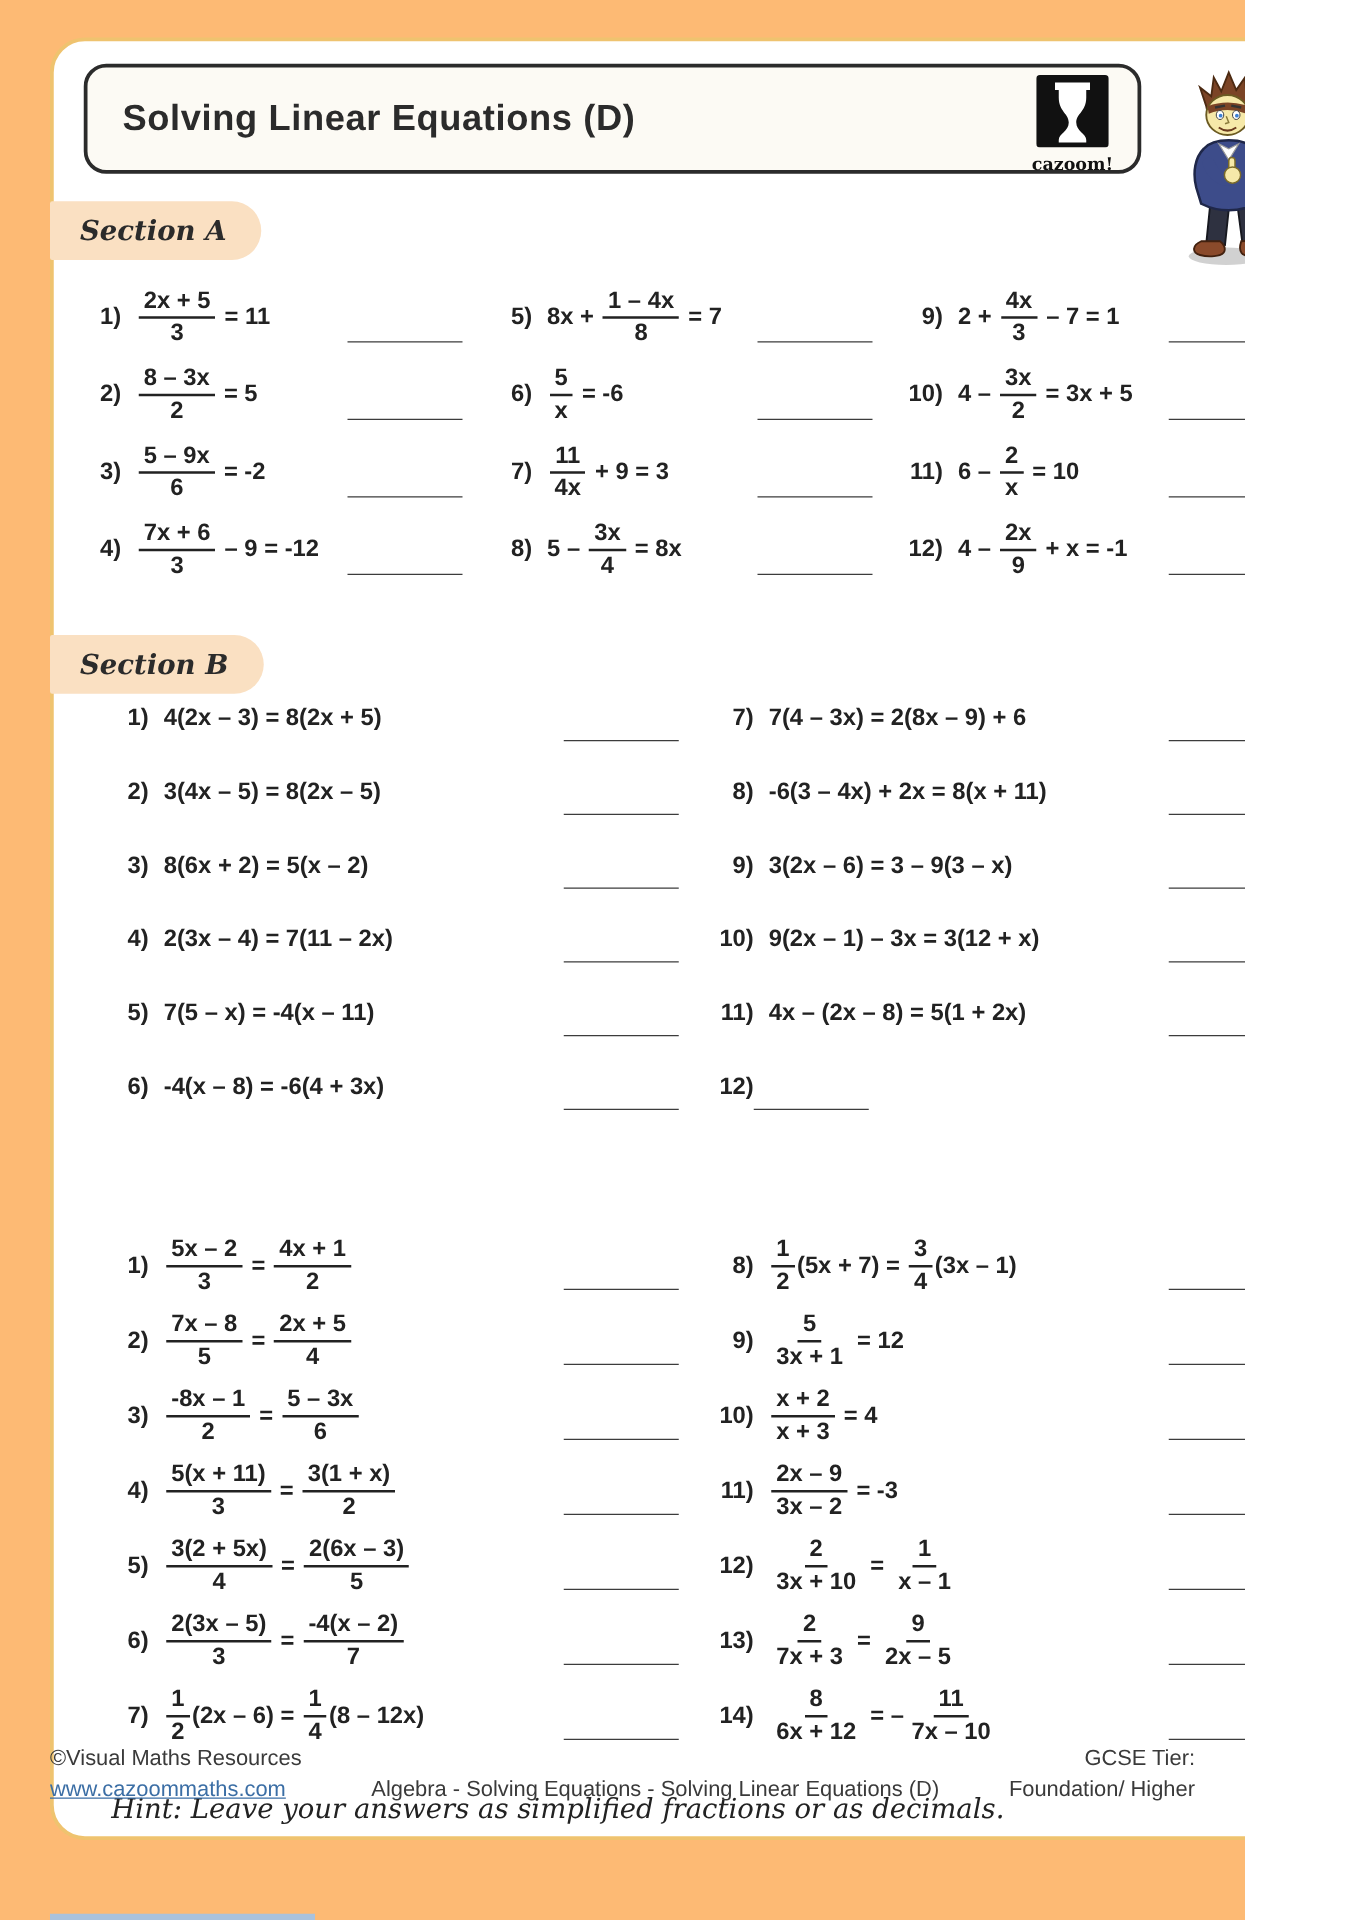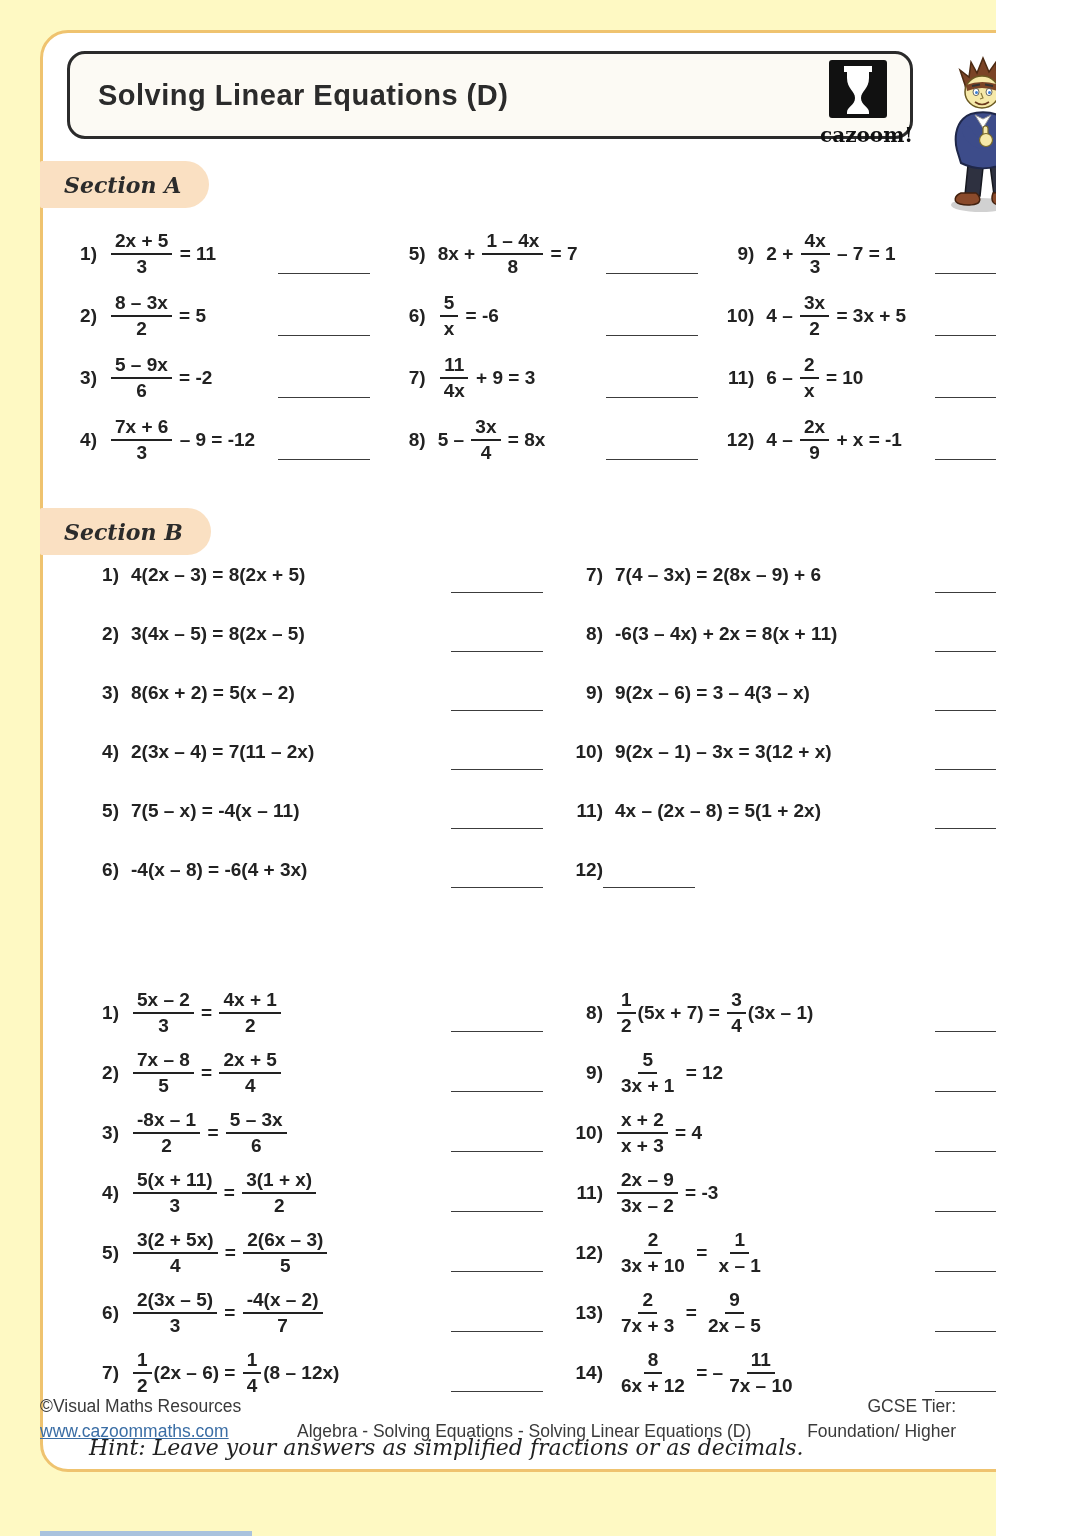--- a/index.html
+++ b/index.html
@@ -1,26 +1,26 @@
 <!DOCTYPE html>
 <html><head>
 <meta charset="utf-8">
 <style>
   html,body{margin:0;padding:0;background:#ffffff;}
-  .page{position:relative;width:996px;height:1536px;background:#fef9c3;overflow:hidden;
+  .page{position:relative;width:996px;height:1536px;background:#fdba74;overflow:hidden;
         font-family:"Liberation Sans",sans-serif;color:#222;}
   .sheet{position:absolute;left:40px;top:30px;width:1004px;height:1442px;
          border:3px solid #EFC36F;border-radius:28px;background:#fff;box-sizing:border-box;}
   
   .header-box{position:absolute;left:24px;top:18px;width:846px;height:88px;box-sizing:border-box;
               border:3px solid #2b2b2b;border-radius:18px;background:#fcfaf4;
               display:flex;align-items:center;}
   .title{margin:0 0 0 28px;font-size:29px;font-weight:bold;color:#2b2b2b;letter-spacing:.5px;}
   .logo{position:absolute;right:14px;top:6px;width:76px;text-align:center;}
-  .logo-text{display:block;font-family:"DejaVu Serif",serif;font-weight:bold;font-size:20px;color:#111;margin-top:1px;}
+  .logo-text{display:block;font-family:"DejaVu Serif",serif;font-weight:bold;font-size:14px;color:#111;margin-top:1px;}
   .mascot{position:absolute;right:8px;top:22px;}
   
   .tab{position:absolute;left:-3px;height:47px;background:#FAE0C2;border-radius:2px 26px 26px 2px;
        display:flex;align-items:center;padding:0 28px 0 24px;
        font-family:"DejaVu Serif",serif;font-style:italic;font-weight:bold;font-size:22px;color:#2b2b2b;}
   .tab-a{top:128px;} .tab-b{top:456px;margin-top:19px;} .tab-c{top:898px;}
   
   .qgrid{position:absolute;right:14px;display:grid;grid-auto-flow:column;column-gap:14px;}
   .g0{left:12px;top:190px;grid-template-rows:repeat(4,62px);grid-template-columns:repeat(3,1fr);}
   .g1{left:30px;top:512px;grid-template-rows:repeat(6,59px);grid-template-columns:repeat(2,1fr);}
@@ -195,21 +195,21 @@
           <span class="eq"><span class="tk">7(4 – 3x) = 2(8x – 9) + 6</span></span>
           <span class="ans"></span>
         </div>
         <div class="q">
           <span class="no">8)</span>
           <span class="eq"><span class="tk">-6(3 – 4x) + 2x = 8(x + 11)</span></span>
           <span class="ans"></span>
         </div>
         <div class="q">
           <span class="no">9)</span>
-          <span class="eq"><span class="tk">9(2x – 6) = 3 – 4(3 – x)</span></span>
+          <span class="eq"><span class="tk">3(2x – 6) = 3 – 9(3 – x)</span></span>
           <span class="ans"></span>
         </div>
         <div class="q">
           <span class="no">10)</span>
           <span class="eq"><span class="tk">9(2x – 1) – 3x = 3(12 + x)</span></span>
           <span class="ans"></span>
         </div>
         <div class="q">
           <span class="no">11)</span>
           <span class="eq"><span class="tk">4x – (2x – 8) = 5(1 + 2x)</span></span>

